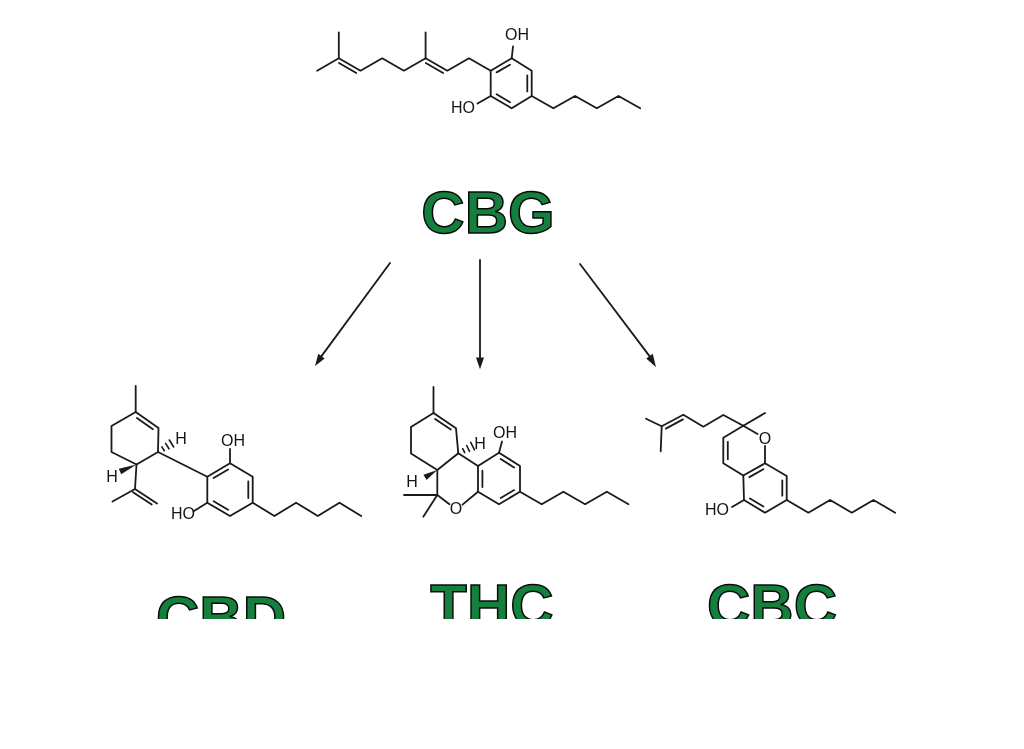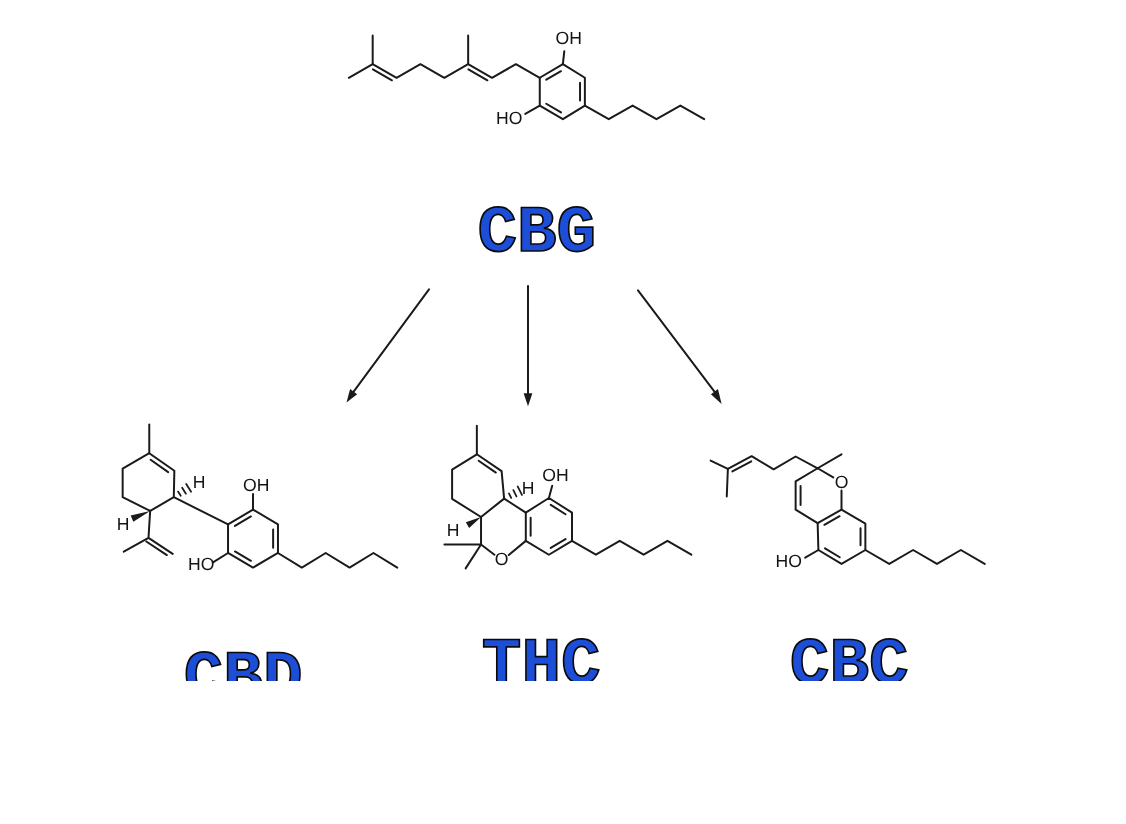--- a/index.html
+++ b/index.html
@@ -18,22 +18,22 @@
   .structures .wedge, .structures .arrowhead{fill:#1a1a1a;stroke:none;}
   .structures .hash{stroke-width:1.6;}
   .structures text{
     fill:#141414;font-size:16px;text-anchor:middle;
     font-family:"Liberation Sans",sans-serif;
   }
   .mol-label{
     position:absolute;
     transform:translateX(-50%);
     font-size:60px;line-height:1;font-weight:bold;
-    color:#1d4ed8;-webkit-text-stroke:1.5px #0a0a0a;
-    letter-spacing:0px;white-space:nowrap;font-family:Liberation Mono, monospace;
+    color:#15803d;-webkit-text-stroke:1.5px #0a0a0a;
+    letter-spacing:0px;white-space:nowrap;
   }
 </style>
 </head>
 <body>
 
 <div class="canvas">
 
   <svg class="structures" width="1024" height="749" viewBox="0 0 1024 749">
 
     <g>

